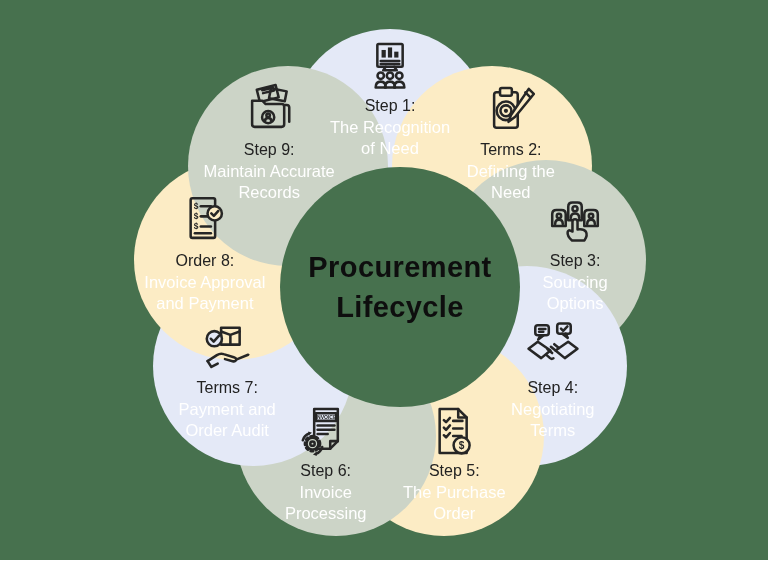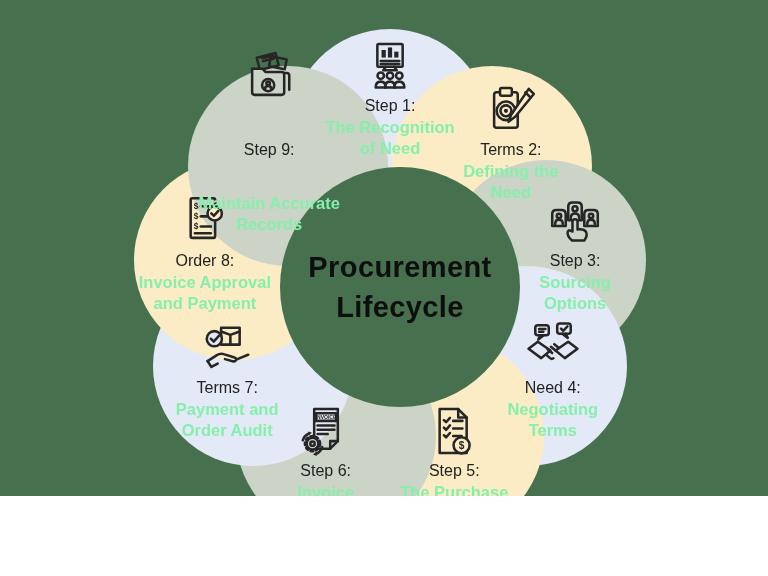--- a/index.html
+++ b/index.html
@@ -1,26 +1,26 @@
 <!DOCTYPE html>
 <html><head>
 <meta charset="utf-8">
 <style>
   html,body{margin:0;padding:0}
-  .stage{position:relative;width:768px;height:496px;background:#47714e;overflow:hidden;
+  .stage{position:relative;width:768px;height:560px;background:#47714e;overflow:hidden;
          font-family:"Liberation Sans","DejaVu Sans",sans-serif}
   .blob{position:absolute;width:200px;height:200px;border-radius:50%;z-index:1}
   .hole{position:absolute;left:280px;top:167px;width:240px;height:240px;border-radius:50%;
         background:#47714e;z-index:5;display:flex;flex-direction:column;align-items:center;justify-content:center}
   .title-line{font-size:29px;font-weight:bold;color:#0e0e0e;line-height:1.38;letter-spacing:.4px;text-align:center}
   .content{position:absolute;width:170px;height:126px;z-index:6;display:flex;flex-direction:column;
            align-items:center;justify-content:center;text-align:center}
   .icon{width:54px;height:54px;margin-bottom:3px;flex:none}
   .step-label{font-size:16px;color:#222;margin-bottom:1px;line-height:1.25}
-  .step-name{font-size:16.5px;font-weight:bold;color:#86efac;line-height:1.28;white-space:pre-line}
+  .step-name{font-size:16.5px;font-weight:normal;color:#ffffff;line-height:1.28;white-space:pre-line}
   
   .ln{fill:none;stroke:#262626;stroke-width:3;stroke-linecap:round;stroke-linejoin:round}
   .fl{fill:#262626;stroke:none}
   .mask{fill:var(--blob-fill,#fff);stroke:#262626;stroke-width:3;stroke-linecap:round;stroke-linejoin:round}
   .ictext{font-family:"Liberation Sans","DejaVu Sans",sans-serif;font-size:12px;font-weight:bold;
           fill:#262626;text-anchor:middle}
 </style>
 </head>
 <body>
 
@@ -97,21 +97,21 @@
     <line class="ln" x1="15.5" y1="9.5" x2="23" y2="9.5"></line>
     <line class="ln" x1="15.5" y1="12.8" x2="20.5" y2="12.8"></line>
     <rect class="ln" x="37" y="3" width="16" height="12" rx="3"></rect>
     <path class="ln" d="M47 15 l2.5 5 l-6.5 -5"></path>
     <path class="ln" d="M41.5 9 l2.6 2.6 l5 -5.2"></path>
     <path class="mask" d="M3 33 L14 24.5 L29 35 L18 44 Z"></path>
     <path class="mask" d="M61 33 L50 24.5 L35 35 L46 44 Z"></path>
     <path class="ln" d="M25.5 33.5 l5.5 4.5 M29.5 30.5 l5.5 4.5 M33.5 27.5 l5.5 4.5"></path>
     <path class="ln" d="M24.5 40.5 l4 3.5 q2 1.6 4 .2"></path>
   </svg>
-        <div class="step-label">Need 4:</div>
+        <div class="step-label">Step 4:</div>
         <div class="step-name">Negotiating
 Terms</div>
       </div>
       <div class="content" style="left: 369.3px; top: 400.7px;">
         <svg viewBox="0 0 64 64" class="icon" style="--blob-fill: #fcecc5;">
     <path class="ln" d="M15 6 h22 l10 10 v42 h-32 z"></path>
     <path class="ln" d="M37 6 v10 h10"></path>
     <path class="ln" d="M20 19 l2.6 2.6 l4.6 -5.2 M31 20 h11 M20 28 l2.6 2.6 l4.6 -5.2 M31 29 h11 M20 37 l2.6 2.6 l4.6 -5.2 M31 38 h10"></path>
     <circle class="mask" cx="41" cy="49" r="9.5"></circle>
     <text class="ictext" x="41" y="53.5">$</text>
@@ -165,21 +165,21 @@
     <text class="ictext" x="21.5" y="42" style="font-size:10px">$</text>
     <line class="ln" x1="27" y1="38.5" x2="39" y2="38.5"></line>
     <line class="ln" x1="20" y1="46.5" x2="39" y2="46.5"></line>
     <circle class="mask" cx="43.5" cy="23" r="8.5"></circle>
     <path class="ln" d="M39.5 23 l3 3 l5.3 -6"></path>
   </svg>
         <div class="step-label">Order 8:</div>
         <div class="step-name">Invoice Approval
 and Payment</div>
       </div>
-      <div class="content" style="left: 184.2px; top: 80px; gap: 32px;">
+      <div class="content" style="left: 184.2px; top: 80px;">
         <svg viewBox="0 0 64 64" class="icon" style="--blob-fill: #ccd4c7;">
     <g class="ln">
       <rect x="19" y="5" width="23" height="15" transform="rotate(-14 30.5 12.5)"></rect>
       <line x1="24" y1="8.5" x2="37" y2="5.3"></line>
       <line x1="25" y1="12" x2="38" y2="8.8"></line>
       <rect x="33" y="8" width="19" height="12" transform="rotate(11 42.5 14)"></rect>
       <path d="M51 26 h2 q3 0 3 3 v17"></path>
     </g>
     <path class="mask" d="M12 21 h12 l4 4 h19 q3 0 3 3 v21 q0 3 -3 3 H15 q-3 0 -3 -3 z"></path>
     <circle class="ln" cx="31" cy="40.5" r="7.2"></circle>

